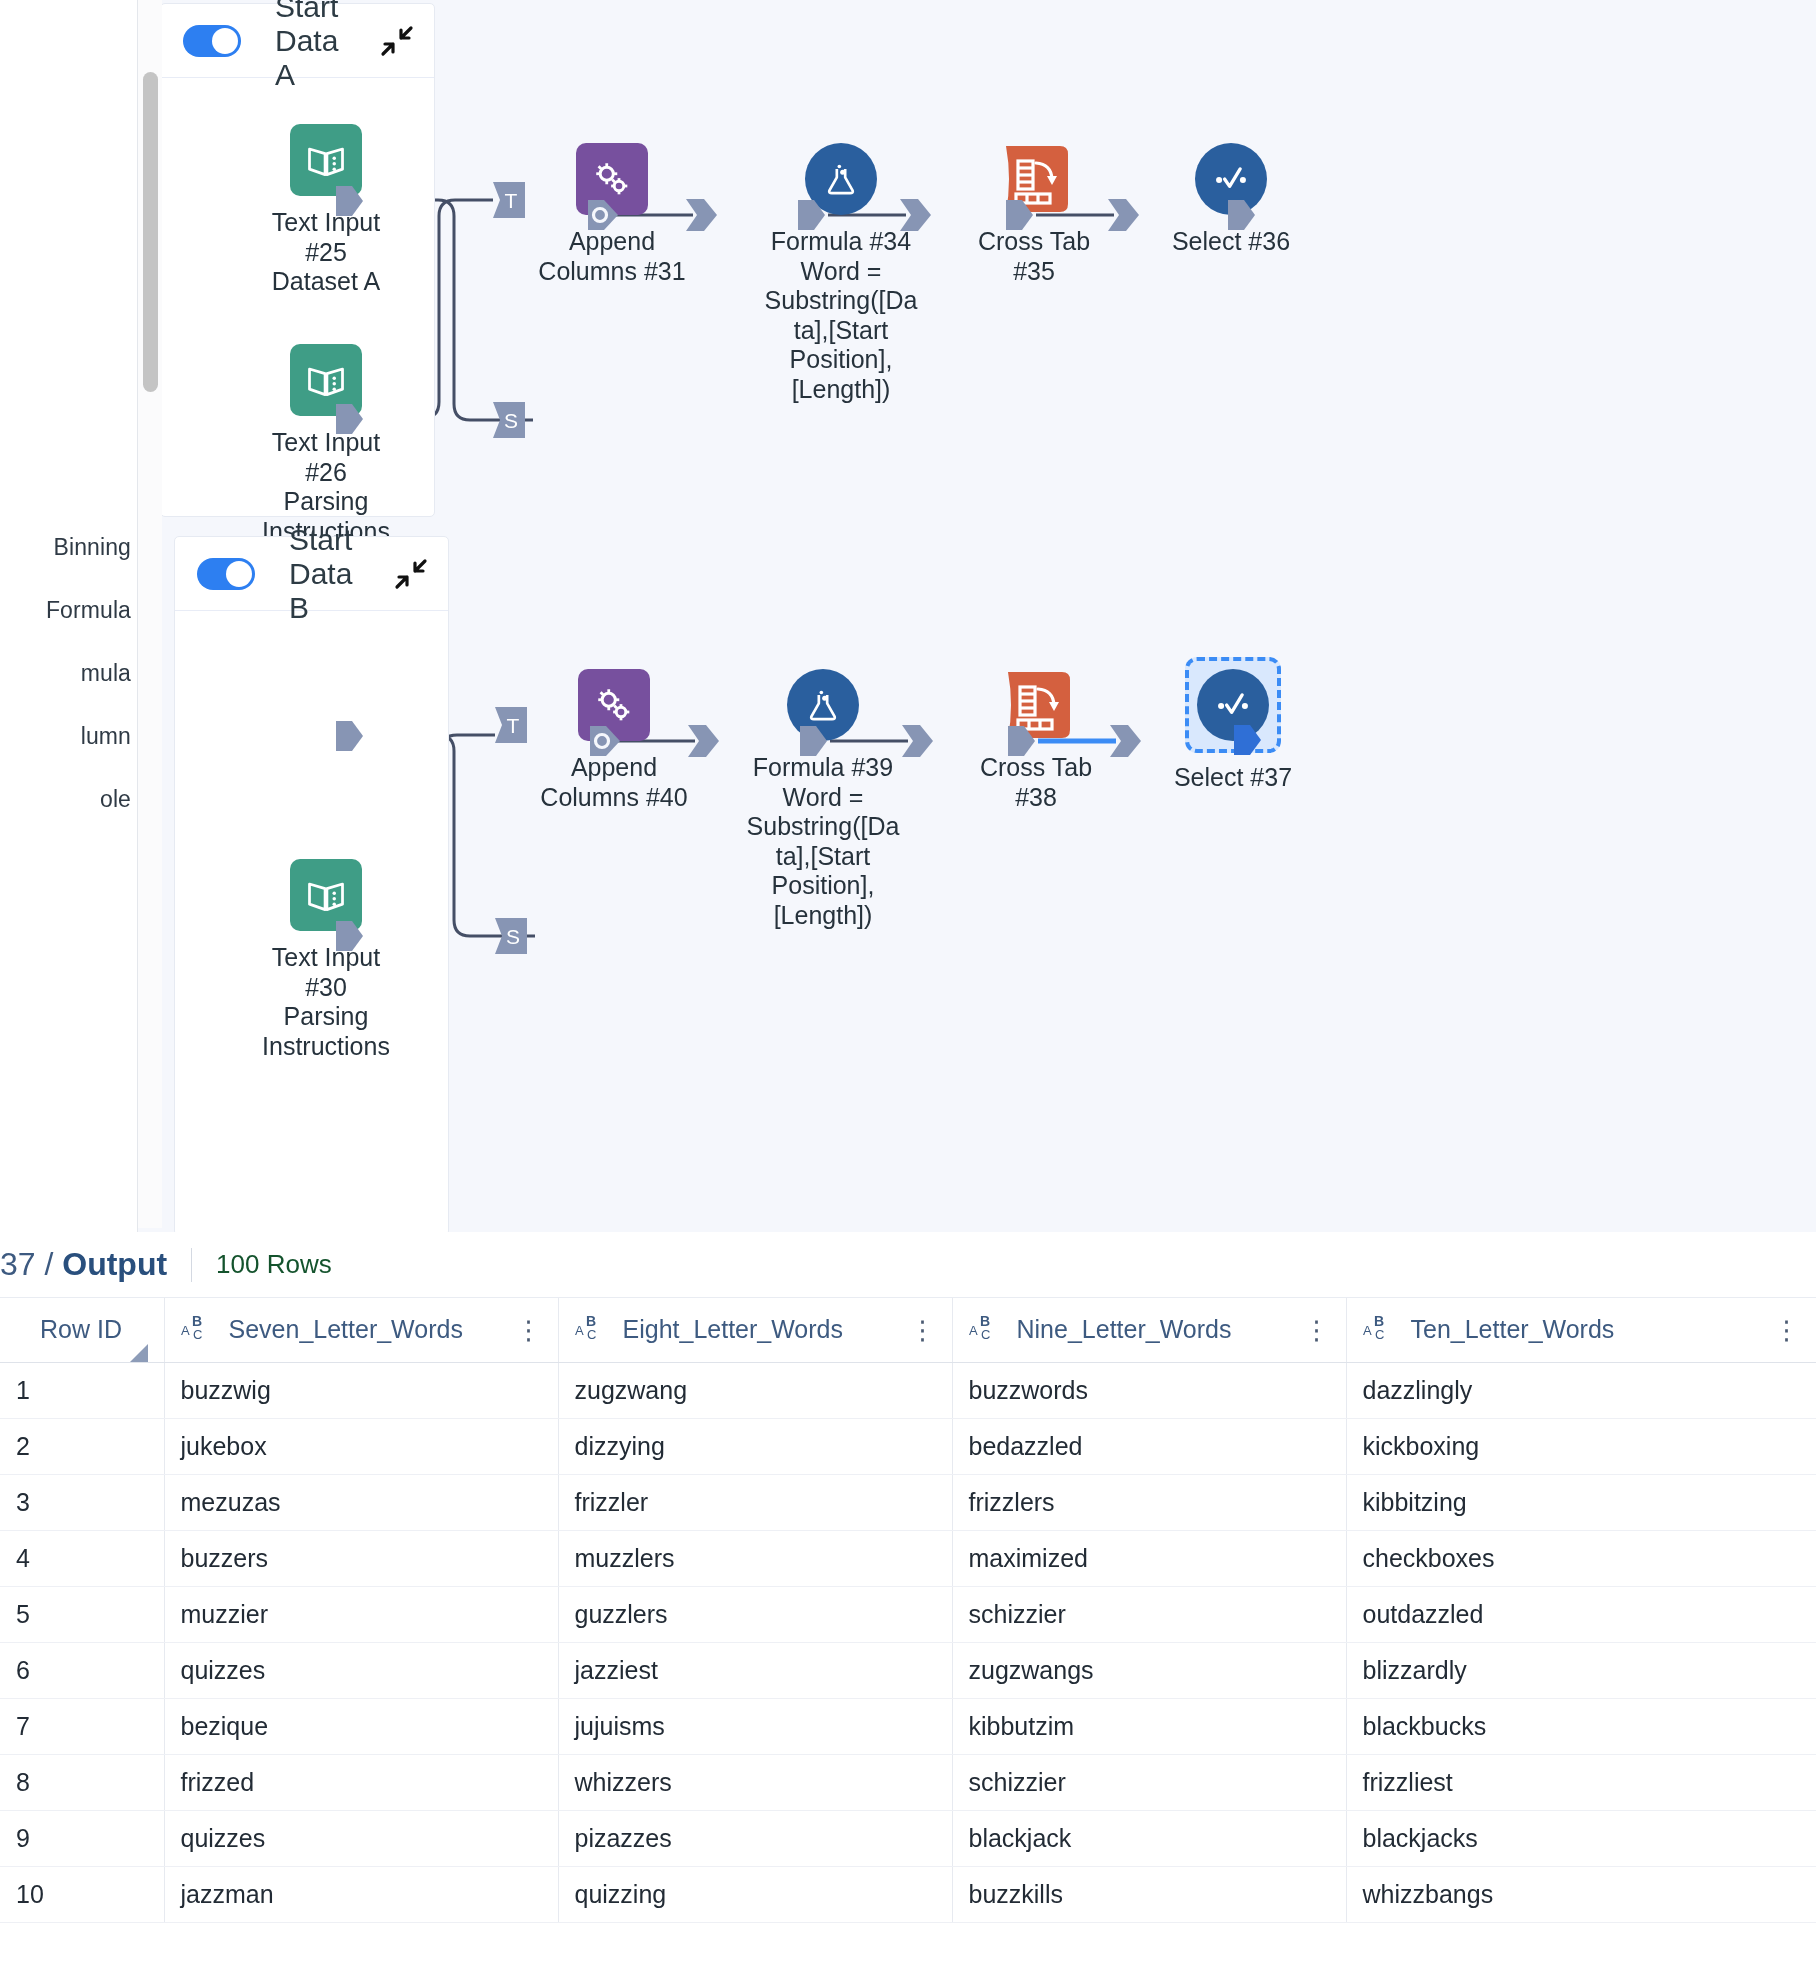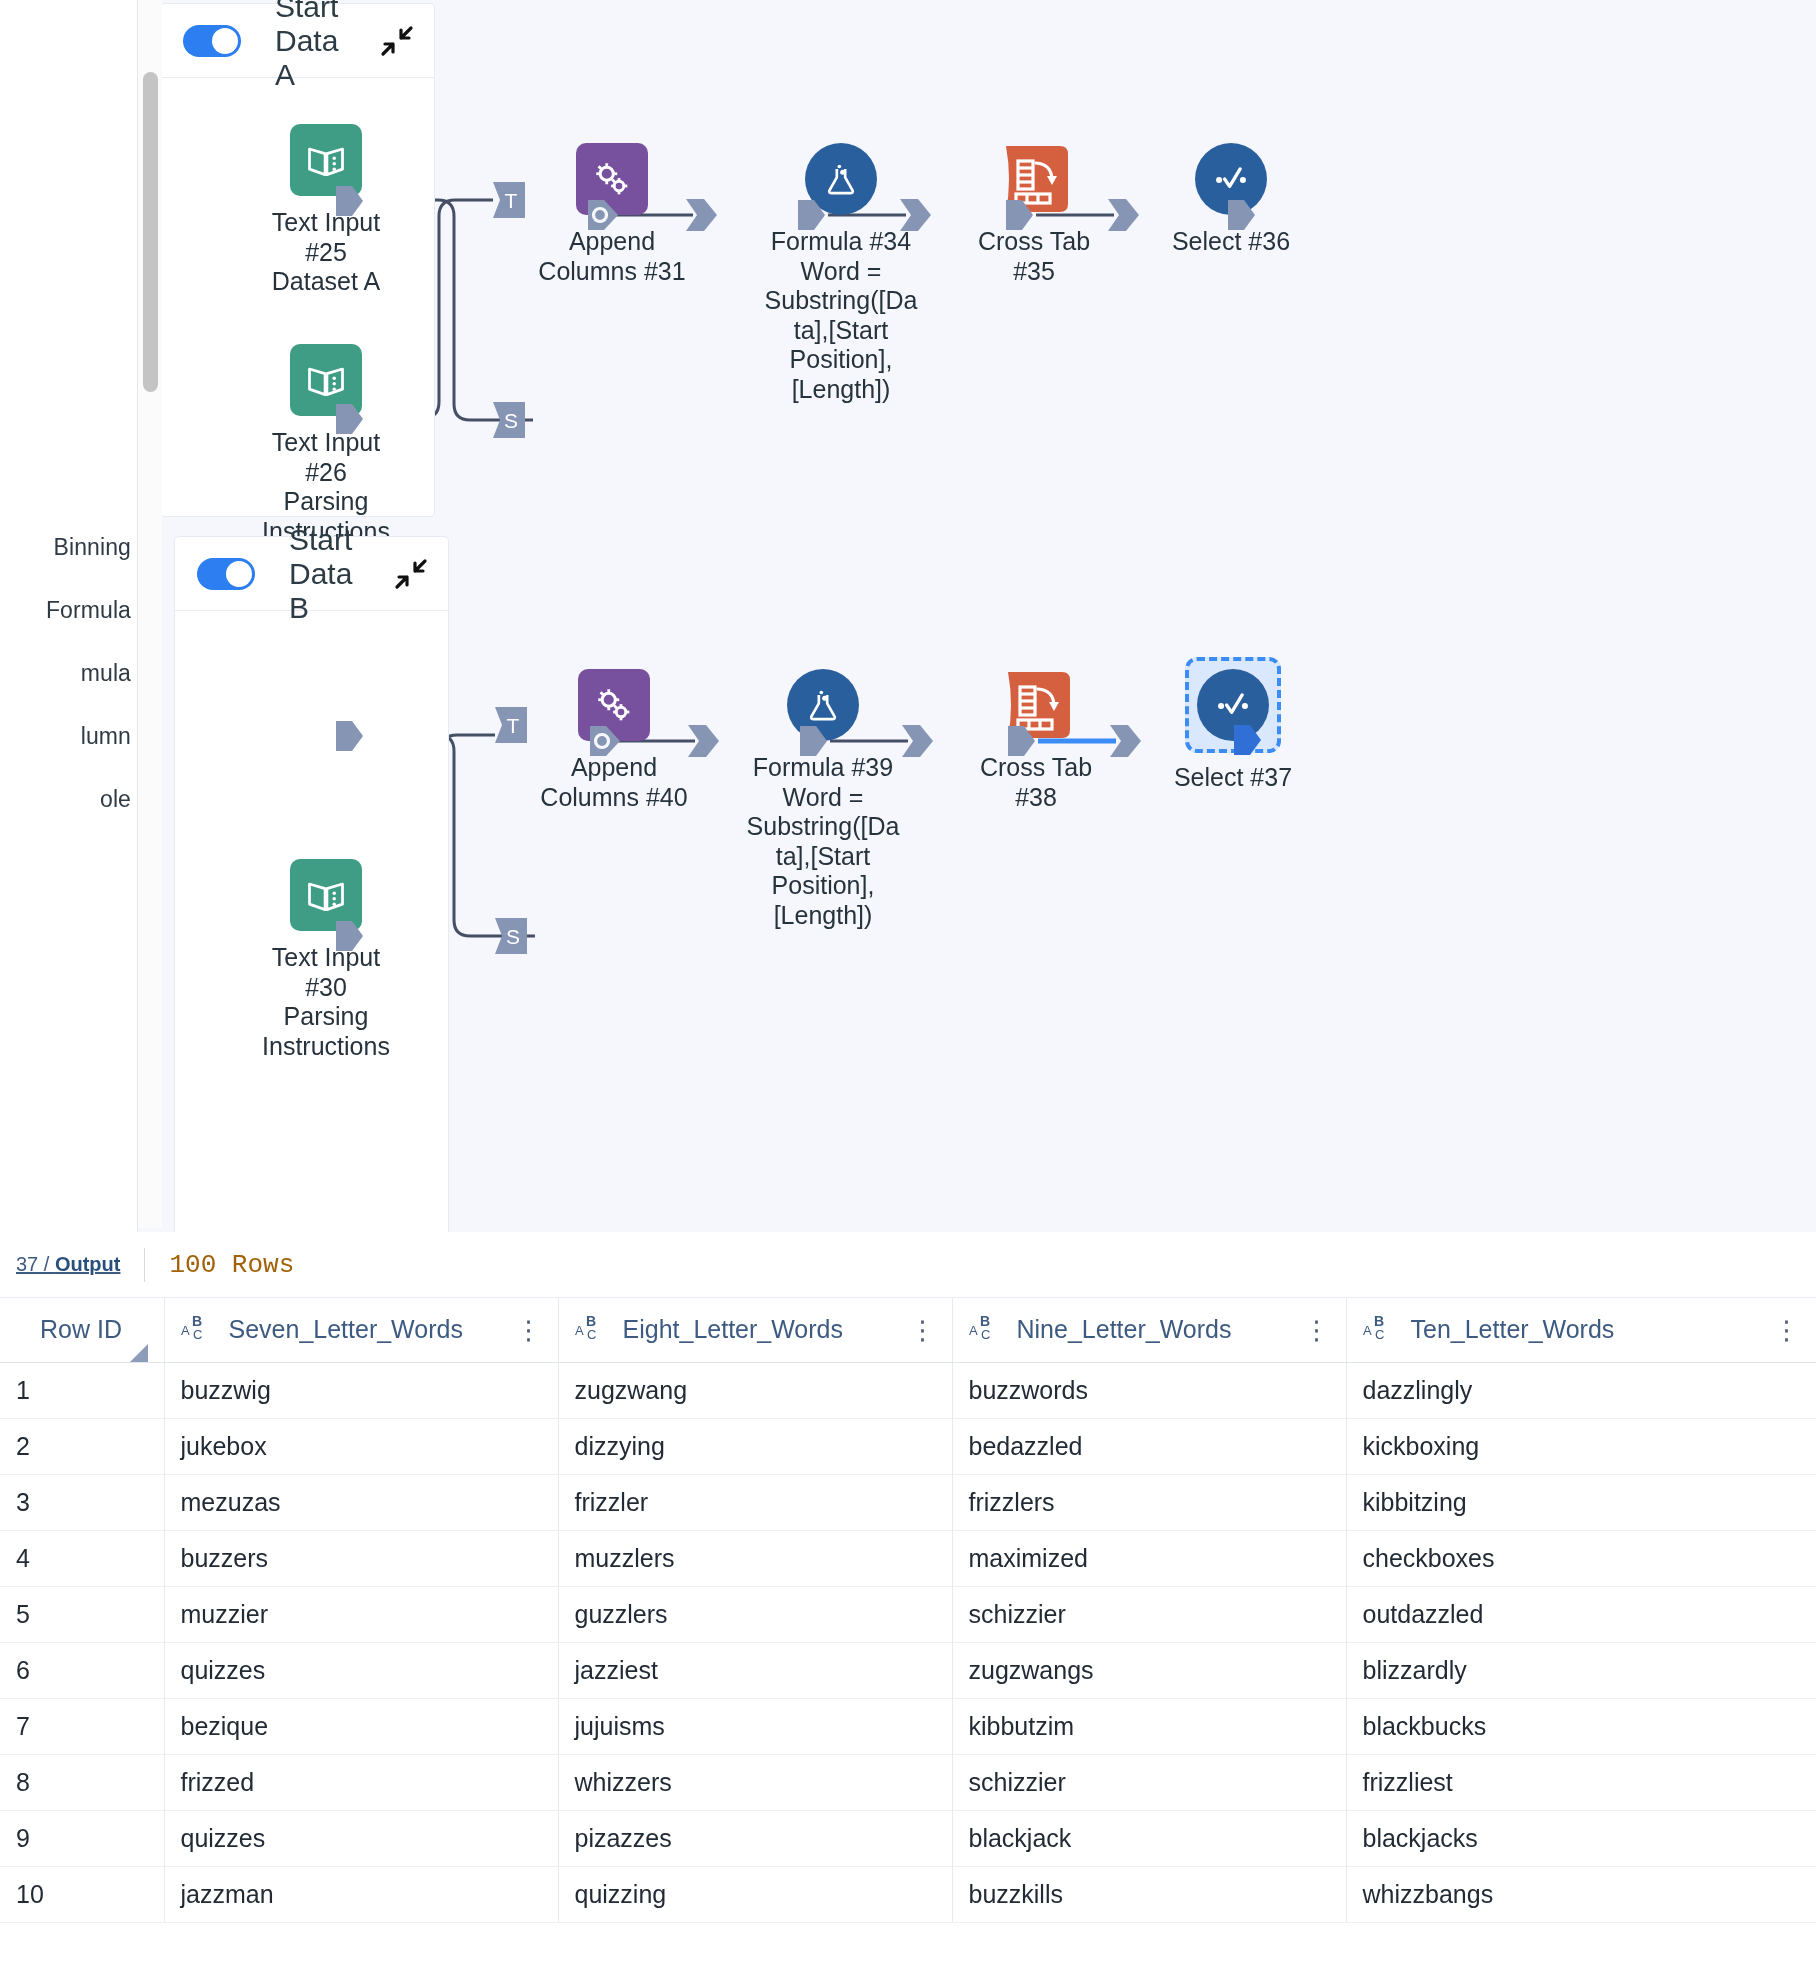--- a/index.html
+++ b/index.html
@@ -93,24 +93,24 @@
 
   
   .results {
     position: absolute; left: 0; top: 1232px; right: 0; bottom: 0;
     background: #ffffff;
   }
   .res-bar {
     height: 66px; display: flex; align-items: center; gap: 0;
     padding-left: 0; border-bottom: 1px solid #e9ecf2; background:#fff;
   }
-  .res-crumb { font-size: 20px; color: #3d5a80; padding-left: 16px; text-decoration: underline; }
+  .res-crumb { font-size: 32px; color: #3d5a80; padding-left: 0; }
   .res-crumb b { color: #294f7d; }
   .res-sep { width: 1px; height: 34px; background: #d4d9e2; margin: 0 24px; }
-  .res-rows { font-size: 26px; color: #a16207; font-family: Liberation Mono, monospace; }
+  .res-rows { font-size: 26px; color: #14532d; }
 
   table.grid { width: 100%; border-collapse: collapse; table-layout: fixed; }
   table.grid th, table.grid td {
     border-right: 1px solid #e7eaf0; border-bottom: 1px solid #eef0f5;
     text-align: left; padding: 0 16px; height: 56px; font-weight: normal;
   }
   table.grid th {
     height: 64px; color: #3d5a80; font-size: 25px; background: #fff;
     border-bottom: 1px solid #dfe3ea;
   }

